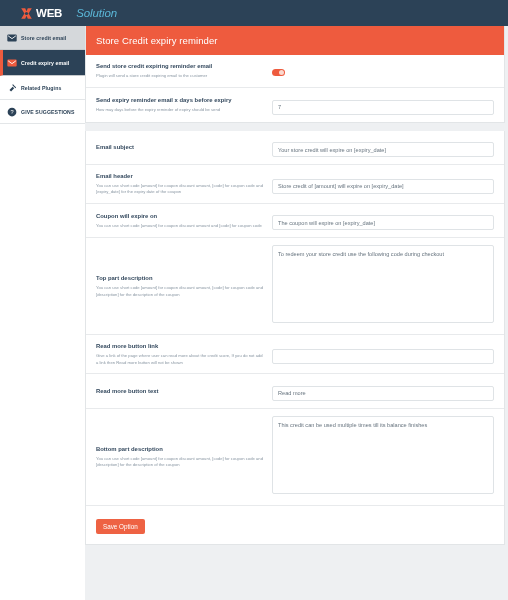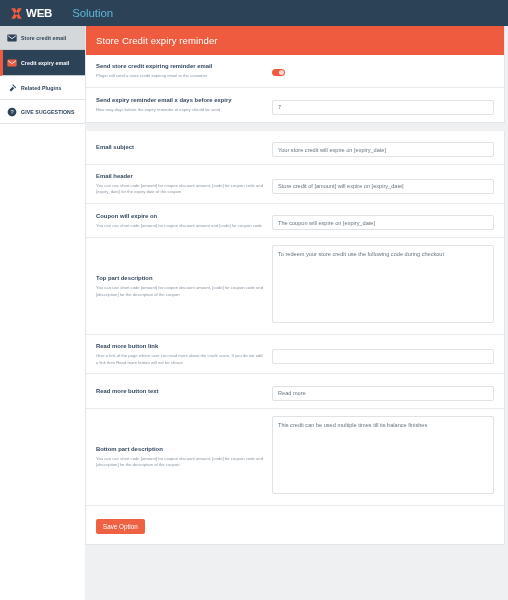--- a/index.html
+++ b/index.html
@@ -15,40 +15,41 @@
     position: relative;
     background: #eef0f2;
   }
 
   
   .topbar {
     height: 26px;
     background: #2c4257;
     display: flex;
     align-items: center;
-    padding-left: 10px;
+    padding-left: 20px;
   }
   .logo-mark {
     width: 13px; height: 13px;
     position: relative;
     margin-right: 3px;
     flex: 0 0 auto;
   }
   .logo-mark svg { display: block; }
   .logo-web {
     color: #ffffff;
     font-weight: bold;
     font-size: 11.5px;
     letter-spacing: -0.2px;
   }
   .logo-solution {
     color: #5bb7d8;
     font-size: 11.5px;
-    margin-left: 20px;
+    margin-left: 14px;
     letter-spacing: -0.1px;
+    font-style: italic;
   }
 
   
   .body-wrap {
     display: flex;
     align-items: flex-end;
     height: 574px;
     background: #ffffff;
   }
 

